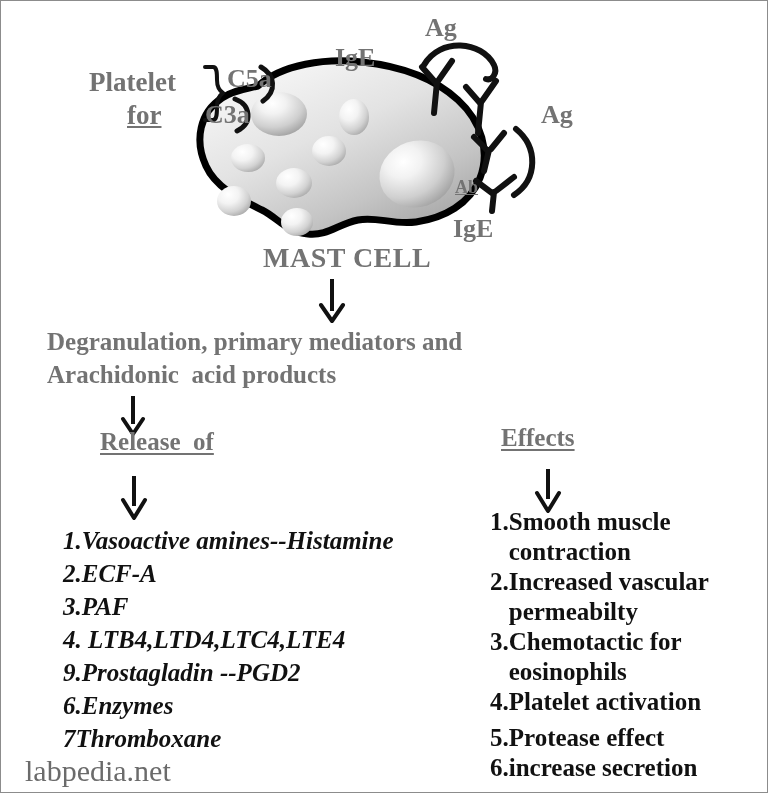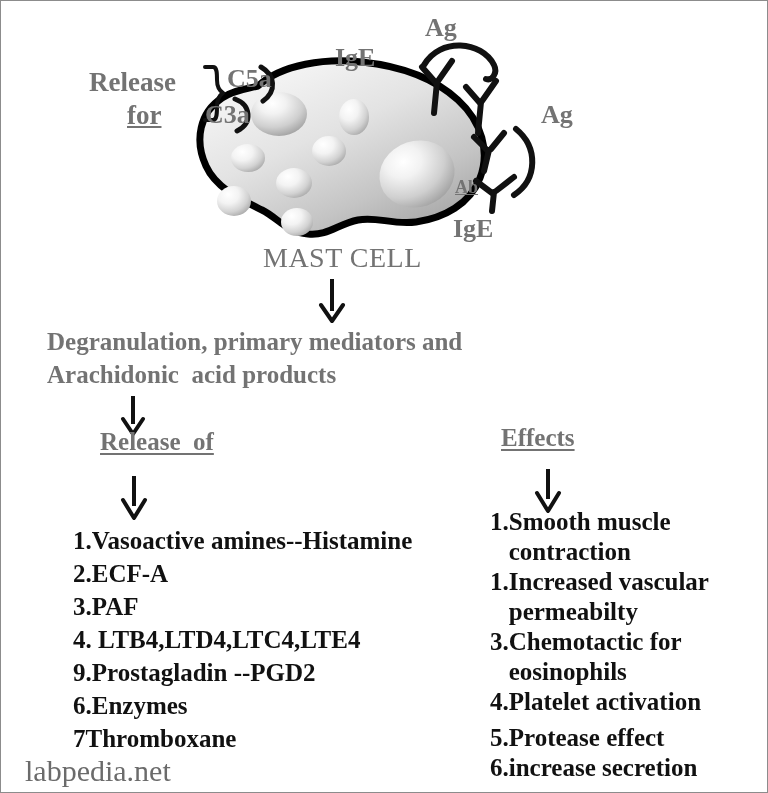--- a/index.html
+++ b/index.html
@@ -20,21 +20,21 @@
     box-sizing: border-box;
     overflow: hidden;
   }
   .abs { position: absolute; }
   .txt {
     color: #737373;
     white-space: pre;
     line-height: 1.0;
   }
   .bold { font-weight: bold; }
-  .reg  { font-weight: normal; }
+  .reg  { font-weight: bold; }
   .underline { text-decoration: underline; text-underline-offset: 3px; }
 
   
   #cell-svg { left: 185px; top: 55px; }
   #ab-svg   { left: 395px; top: 30px; }
   #recept-svg { left: 186px; top: 58px; }
 
   
   .list-block { line-height: 1.0; }
   .list-line {
@@ -123,21 +123,21 @@
       <path d="M 93,119 L 88,140"></path>
 
       <path d="M 80,150 L 96,162"></path>
       <path d="M 118,146 L 100,160"></path>
       <path d="M 98,161 L 96,180"></path>
 
       <path d="M 120,98 C 142,116 142,148 118,164"></path>
     </g>
   </svg>
 
-  <div class="abs txt bold" style="left:88px; top:68px; font-size:27px;">Release</div>
+  <div class="abs txt bold" style="left:88px; top:68px; font-size:27px;">Platelet</div>
   <div class="abs txt bold" style="left:126px; top:101px; font-size:27px;text-decoration:underline;">for</div>
 
   <svg class="abs" style="left:198px; top:62px;" width="26" height="70" viewBox="0 0 26 70" aria-hidden="true">
     <path d="M 6,4 L 14,4 C 18,4 18,10 18,17 C 18,24 21,28 24,30
              C 21,32 18,36 18,43 C 18,50 18,57 14,57 L 6,57" fill="none" stroke="#111111" stroke-width="4" stroke-linecap="round" stroke-linejoin="round"></path>
   </svg>
 
   <div class="abs txt bold" style="left:226px; top:65px; font-size:26px;">C5a</div>
   <div class="abs txt bold" style="left:204px; top:101px; font-size:26px;">C3a</div>
 
@@ -166,41 +166,41 @@
     <path d="M 4,25 L 14,40 L 24,25" fill="none" stroke="#111111" stroke-width="4" stroke-linecap="round" stroke-linejoin="round"></path>
   </svg>
 
   <div class="abs txt bold underline" style="left:99px; top:428px; font-size:25px;">Release  of</div>
 
   <svg class="abs" style="left:119px; top:473px;" width="28" height="46" viewBox="0 0 28 46" aria-hidden="true">
     <line x1="14" y1="2" x2="14" y2="32" stroke="#111111" stroke-width="4"></line>
     <path d="M 3,26 L 14,44 L 25,26" fill="none" stroke="#111111" stroke-width="4" stroke-linecap="round" stroke-linejoin="round"></path>
   </svg>
 
-  <div class="abs list-block" style="left:72px; top:527px; font-size:25px; font-weight:bold;">
+  <div class="abs list-block" style="left:62px; top:527px; font-size:25px; font-weight:bold;font-style:italic;">
     <span class="list-line">1.Vasoactive amines--Histamine</span>
     <span class="list-line" style="margin-top:8px">2.ECF-A</span>
     <span class="list-line" style="margin-top:8px">3.PAF</span>
     <span class="list-line" style="margin-top:8px">4. LTB4,LTD4,LTC4,LTE4</span>
     <span class="list-line" style="margin-top:8px">9.Prostagladin --PGD2</span>
     <span class="list-line" style="margin-top:8px">6.Enzymes</span>
     <span class="list-line" style="margin-top:8px">7Thromboxane</span>
   </div>
 
   <div class="abs txt bold underline" style="left:500px; top:424px; font-size:25px;text-align:center;">Effects</div>
 
   <svg class="abs" style="left:533px; top:466px;" width="28" height="46" viewBox="0 0 28 46" aria-hidden="true">
     <line x1="14" y1="2" x2="14" y2="32" stroke="#111111" stroke-width="4"></line>
     <path d="M 3,26 L 14,44 L 25,26" fill="none" stroke="#111111" stroke-width="4" stroke-linecap="round" stroke-linejoin="round"></path>
   </svg>
 
   <div class="abs list-block" style="left:489px; top:508px; font-size:25px; font-weight:bold;">
     <span class="list-line">1.Smooth muscle</span>
     <span class="list-line" style="margin-top:5px">   contraction</span>
-    <span class="list-line" style="margin-top:5px">1.Increased vascular</span>
+    <span class="list-line" style="margin-top:5px">2.Increased vascular</span>
     <span class="list-line" style="margin-top:5px">   permeabilty</span>
     <span class="list-line" style="margin-top:5px">3.Chemotactic for</span>
     <span class="list-line" style="margin-top:5px">   eosinophils</span>
     <span class="list-line" style="margin-top:5px">4.Platelet activation</span>
     <span class="list-line" style="margin-top:11px">5.Protease effect</span>
     <span class="list-line" style="margin-top:5px">6.increase secretion</span>
   </div>
 
   <div class="abs watermark" style="left:24px; top:753px; font-size:30px;">labpedia.net</div>
 

